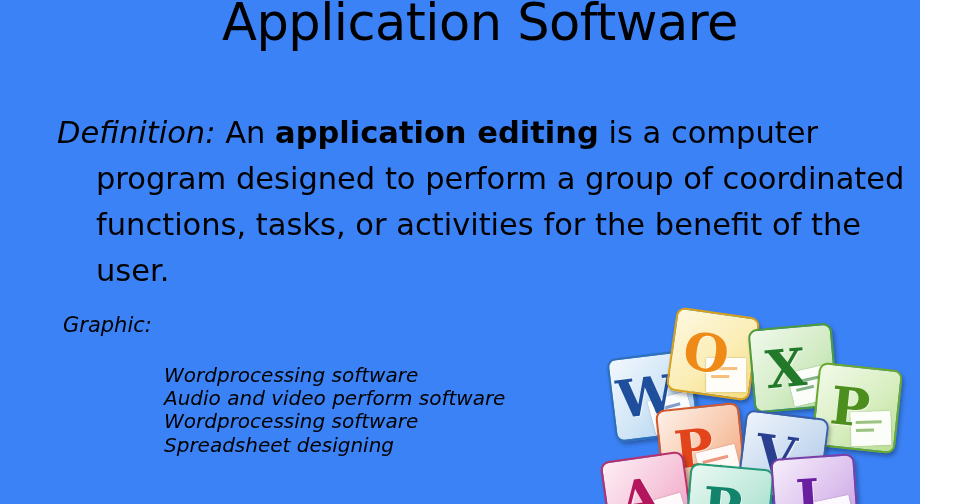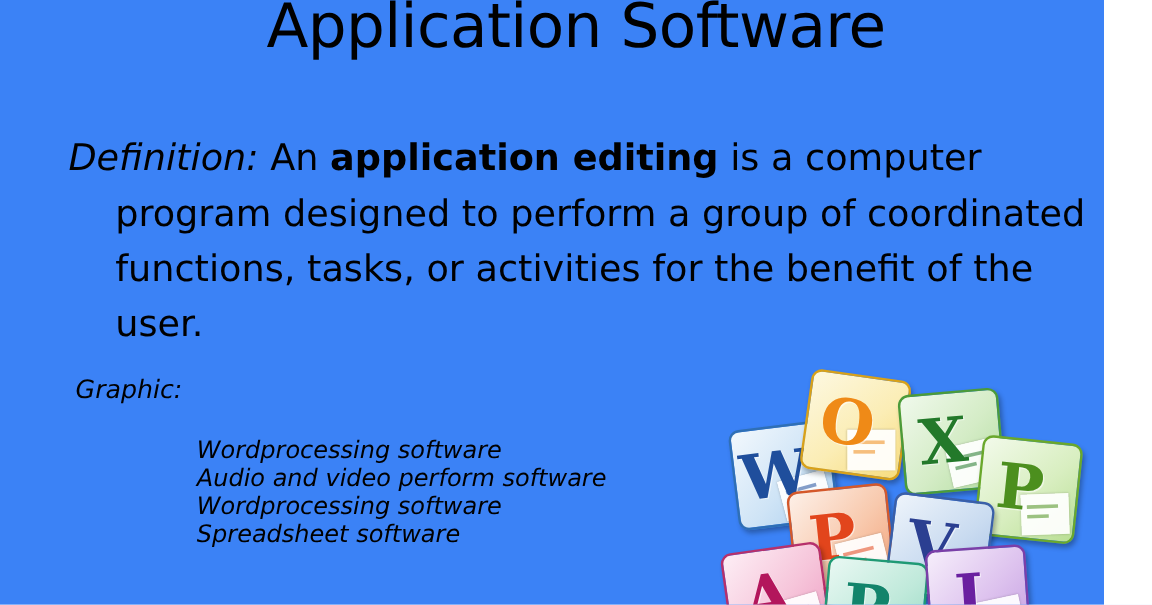--- a/index.html
+++ b/index.html
@@ -160,21 +160,21 @@
   <div class="definition-block">
     <span class="definition-label">Definition:</span><span> An </span><span class="definition-strong">application editing</span><span> is a computer program designed to perform a group of coordinated functions, tasks, or activities for the benefit of the user.</span>
   </div>
 
   <div class="examples-heading">Graphic:</div>
 
   <ul class="examples-list">
     <li>Wordprocessing software</li>
     <li>Audio and video perform software</li>
     <li>Wordprocessing software</li>
-    <li>Spreadsheet software</li>
+    <li>Spreadsheet designing</li>
   </ul>
 
   <div class="icon-cluster">
 
     <div class="app-tile tile-word">
       <span class="glyph">W</span>
       <span class="doc-corner"></span>
     </div>
 
     <div class="app-tile tile-outlook">

